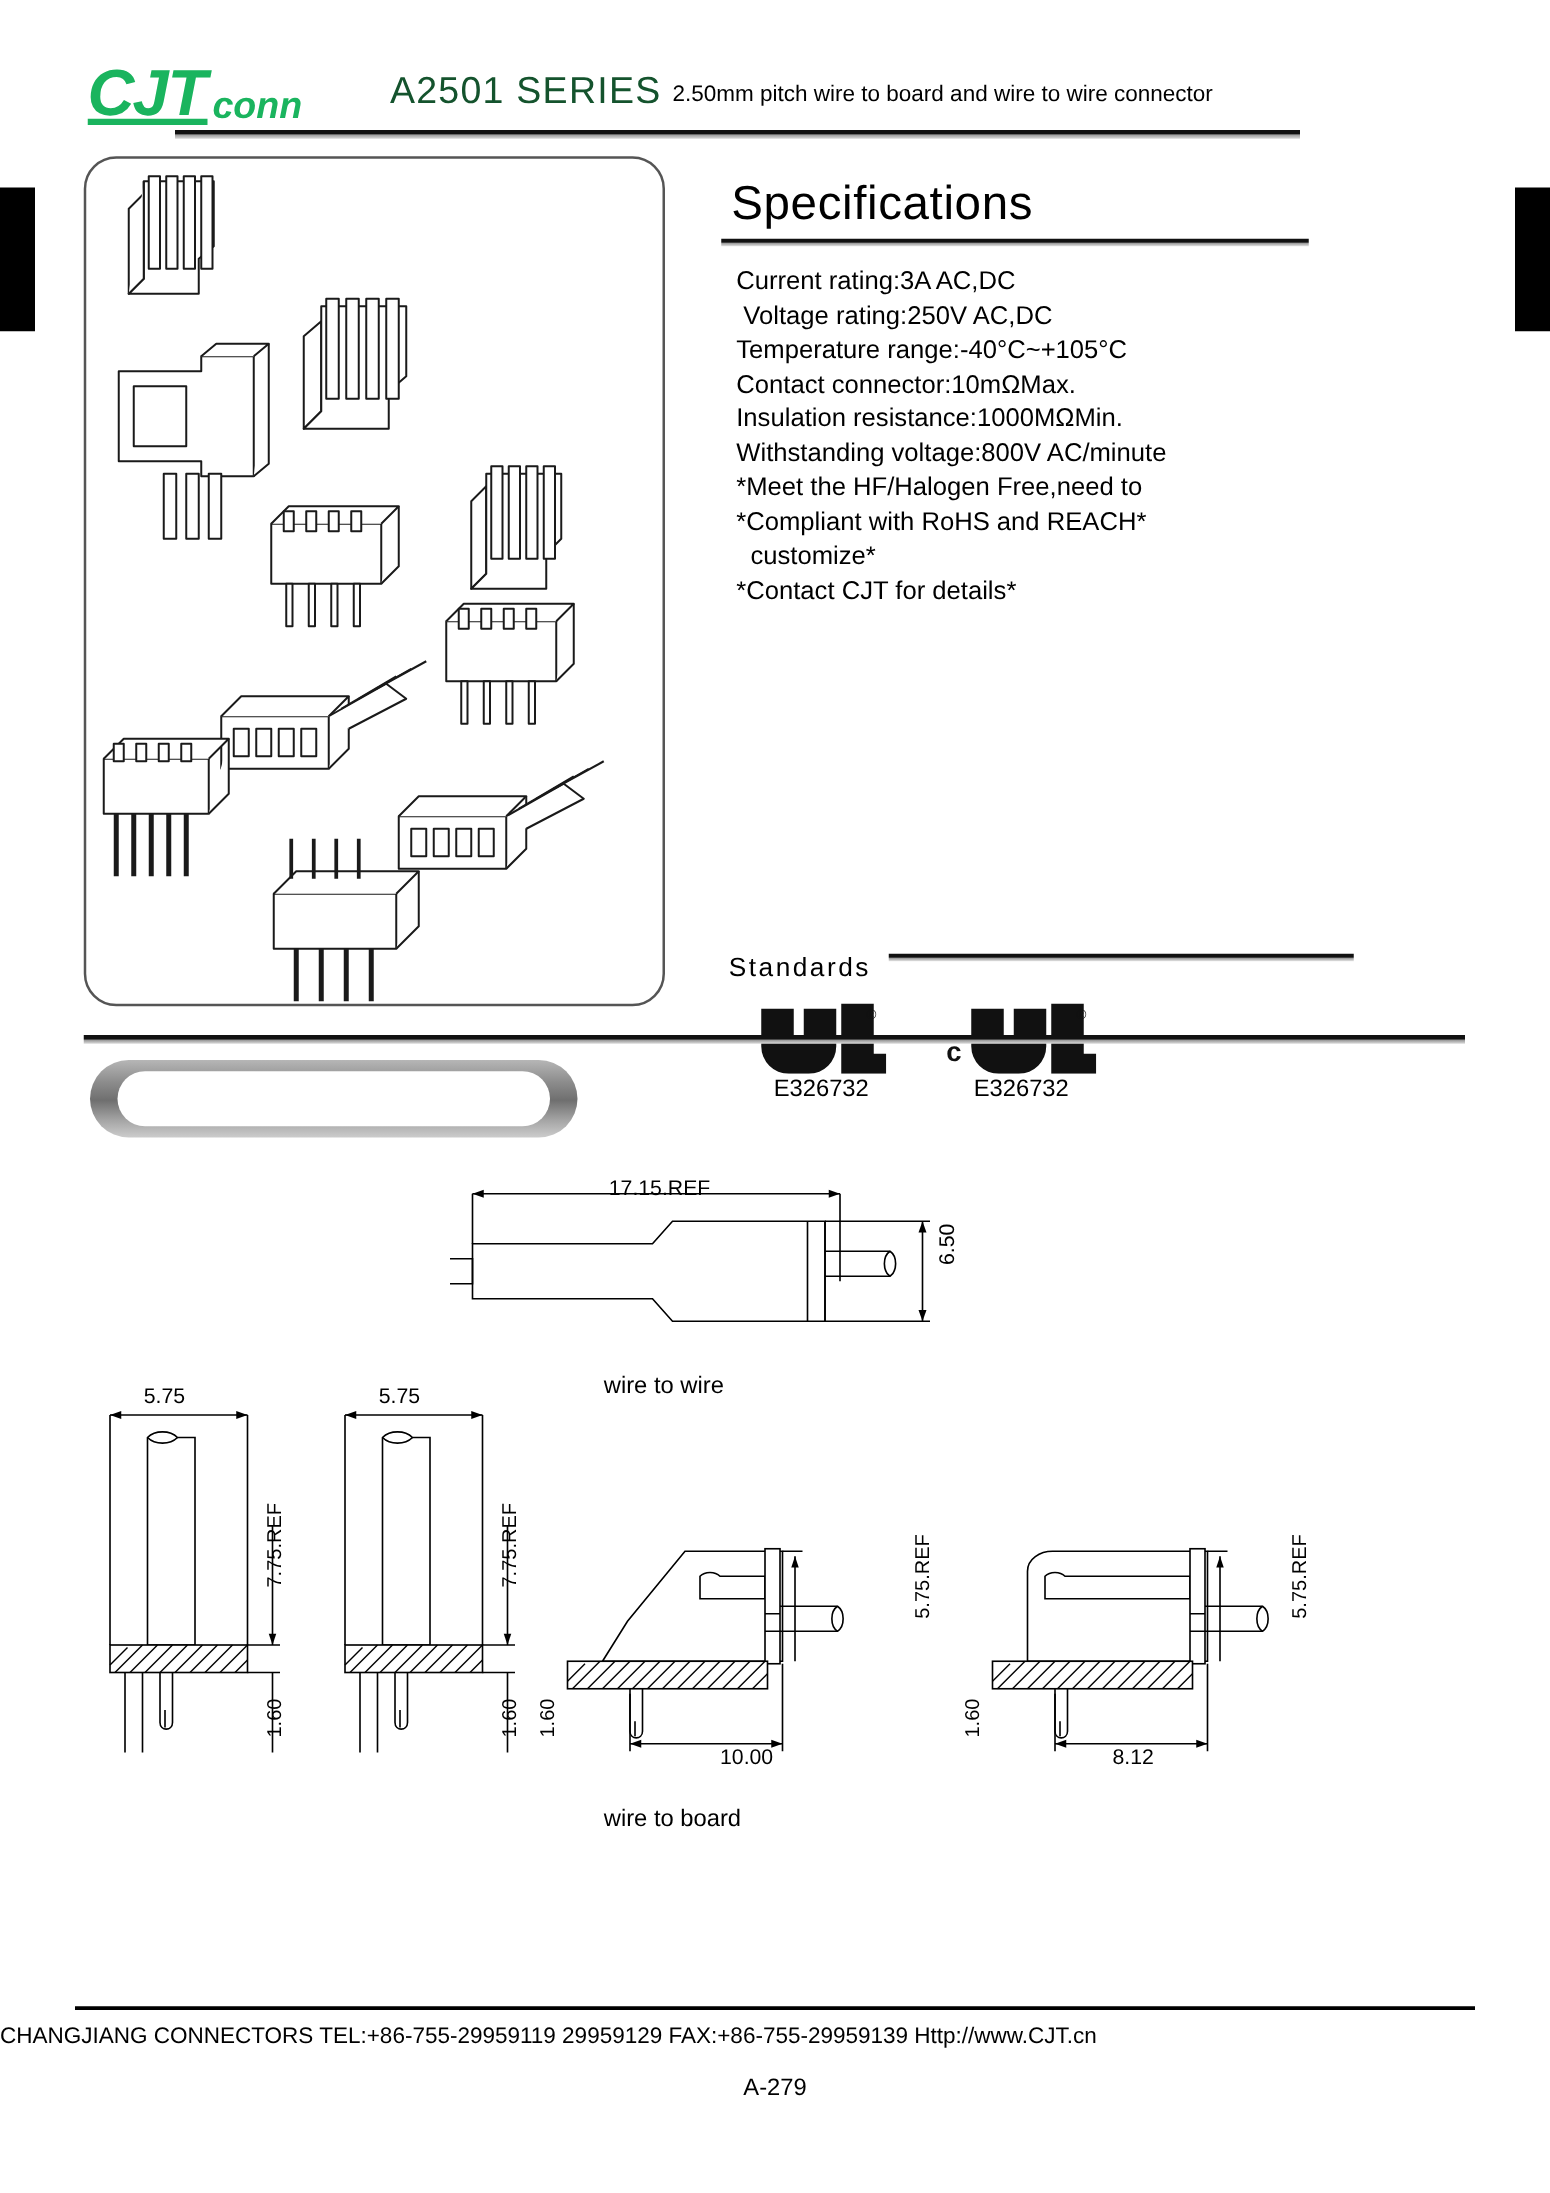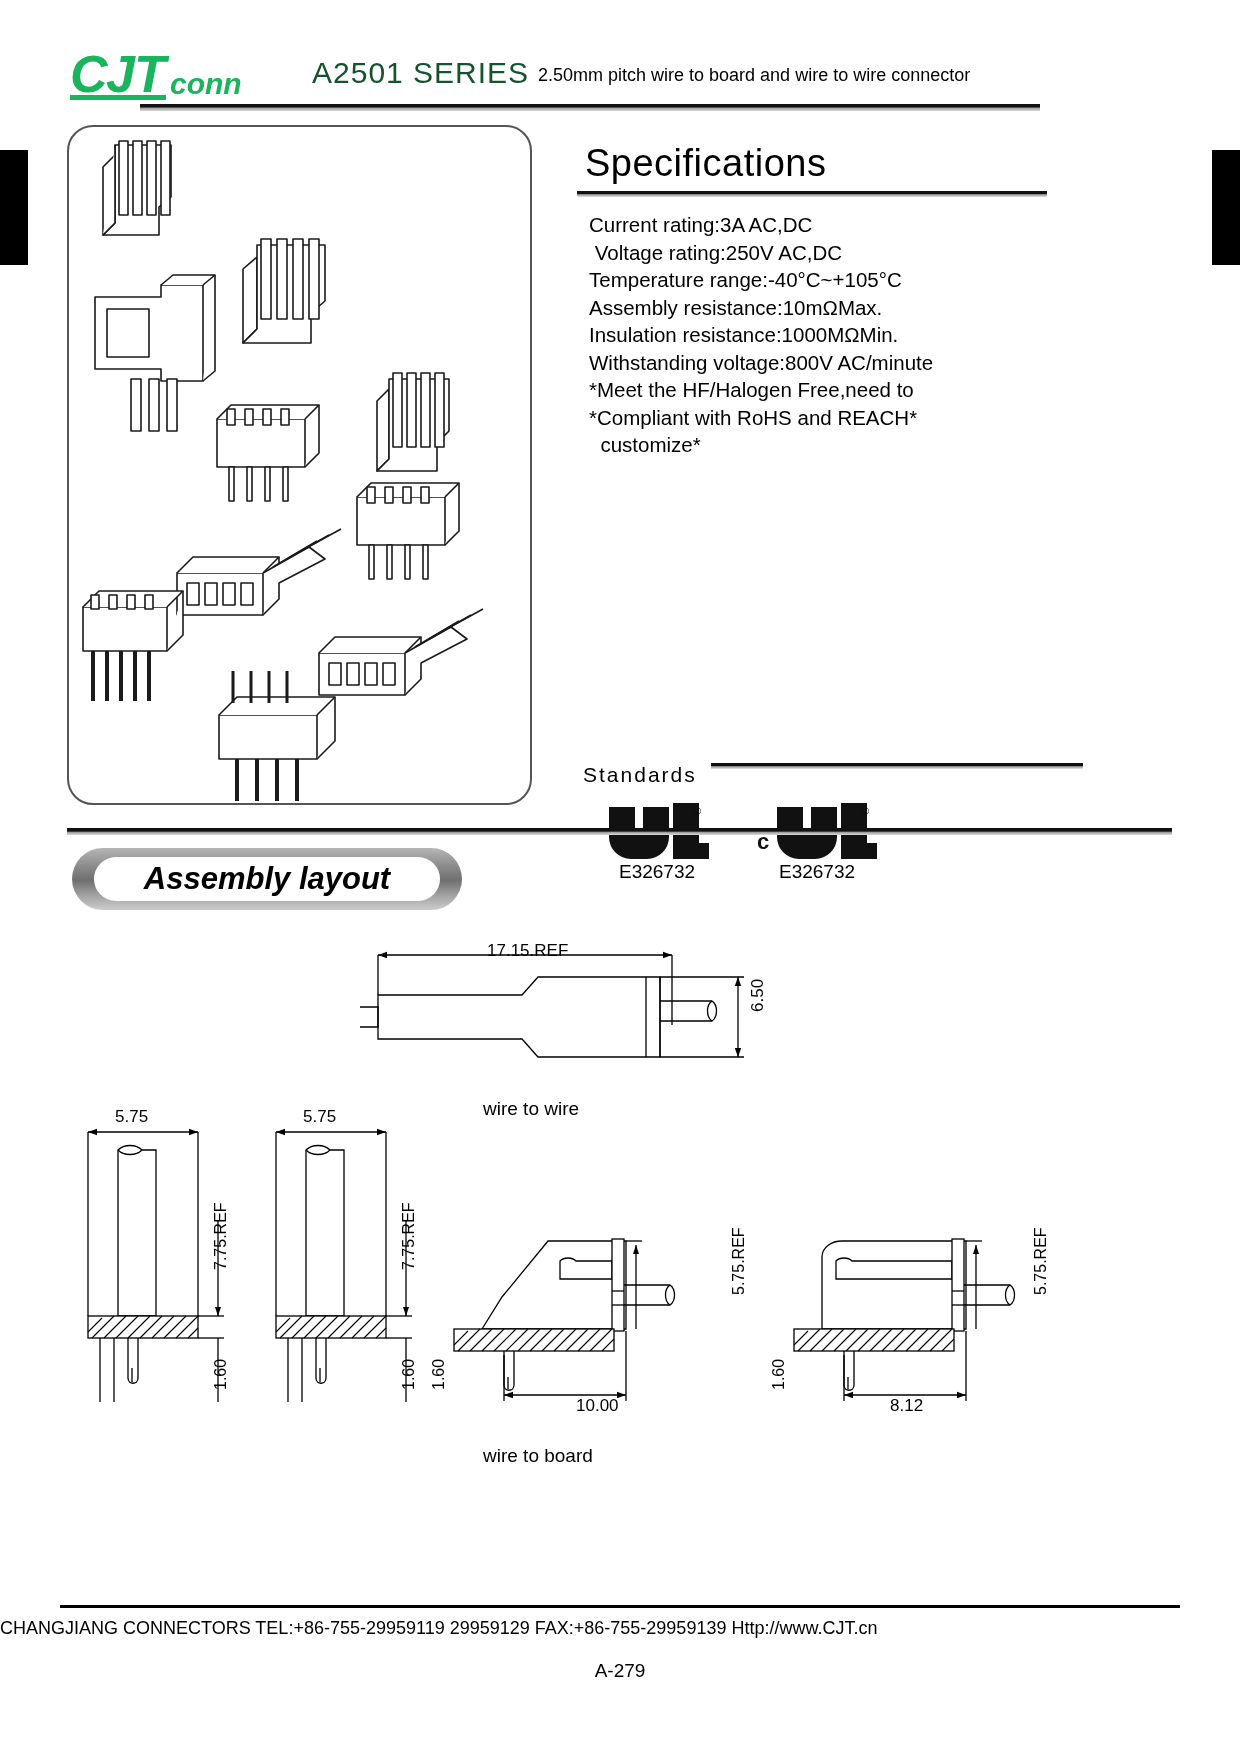--- a/index.html
+++ b/index.html
@@ -254,26 +254,27 @@
   </svg>
 </div>
 
 <div class="spec-wrap">
   <div class="spec-title">Specifications</div>
   <div class="spec-rule"></div>
   <ul class="spec-list">
     <li>Current rating:3A AC,DC</li>
     <li> Voltage rating:250V AC,DC</li>
     <li>Temperature range:-40°C~+105°C</li>
-    <li>Assembly resistance:10mΩMax.</li>
+    <li>Contact connector:10mΩMax.</li>
     <li>Insulation resistance:1000MΩMin.</li>
     <li>Withstanding voltage:800V AC/minute</li>
     <li>*Meet the HF/Halogen Free,need to</li>
     <li>*Compliant with RoHS and REACH*</li>
     <li>  customize*</li>
+    <li>*Contact CJT for details*</li>
   </ul>
 </div>
 
 <div class="std-wrap">
   <div class="std-head">
     <div class="std-title">Standards</div>
     <div class="std-rule"></div>
   </div>
   <div class="std-logos">
     <div class="std-item">
@@ -301,21 +302,20 @@
       </span>
       <div class="std-code">E326732</div>
     </div>
   </div>
 </div>
 
 <div class="mid-rule"></div>
 <div class="asm-banner">
   <div class="asm-pill"></div>
   <div class="asm-inner"></div>
-  <div class="asm-text">Assembly layout</div>
 </div>
 
 <div class="draw" style="left:360px; top:925px;">
   <svg width="420" height="190" viewBox="0 0 420 190">
     <g stroke="#000" fill="none" stroke-width="1.3">
 
       <line x1="18" y1="30" x2="312" y2="30"></line>
       <path d="M18,30 l9,-3.2 v6.4 Z" fill="#000" stroke="none"></path>
       <path d="M312,30 l-9,-3.2 v6.4 Z" fill="#000" stroke="none"></path>
       <line x1="18" y1="30" x2="18" y2="70"></line>

